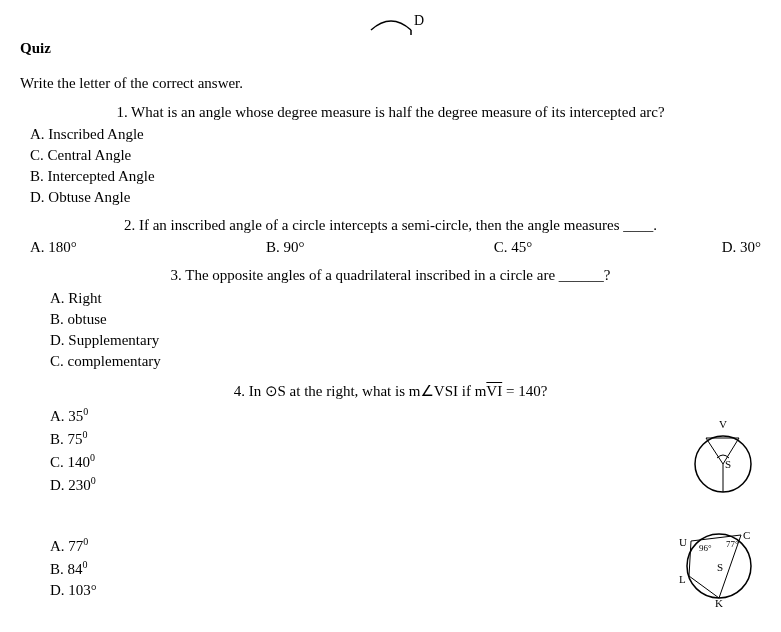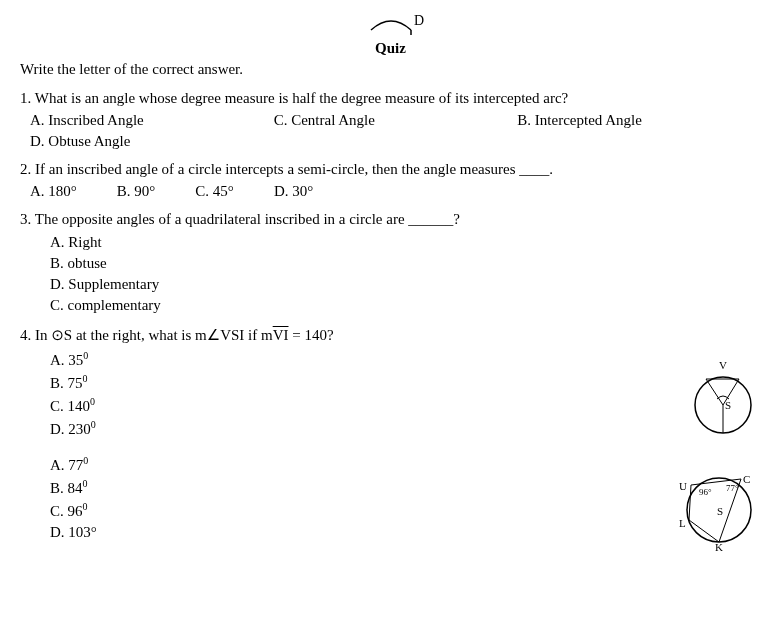--- a/index.html
+++ b/index.html
@@ -7,56 +7,57 @@
       font-family: Times New Roman, serif;
       font-size: 15px;
       background: #fff;
       color: #000;
       width: 781px;
       min-height: 632px;
       padding: 10px 20px;
     }
     .quiz-title {
       font-weight: bold;
+      margin-bottom: 18px;
+    }
+    .instructions {
+      margin-bottom: 12px;
+    }
+    .question {
+      margin-bottom: 10px;
+    }
+    .question-text {
       margin-bottom: 4px;
       text-align: center;
     }
-    .instructions {
-      margin-bottom: 12px;
-    }
-    .question {
-      margin-bottom: 10px;
-    }
-    .question-text {
-      margin-bottom: 4px;
-    }
     .options-grid {
       display: grid;
-      grid-template-columns: 1fr 1fr 1fr;
+      grid-template-columns: 1fr;
       gap: 2px 0;
       padding-left: 10px;
     }
     .option {
       padding: 1px 0;
     }
     .options-list {
       padding-left: 30px;
     }
     .options-list .option {
       padding: 2px 0;
     }
     .inline-options {
       display: flex;
       gap: 40px;
       padding-left: 10px;
       margin-top: 2px;
+      justify-content: space-between;
     }
     .question-with-diagram {
       display: flex;
-      align-items: center;
+      align-items: flex-end;
       gap: 10px;
     }
     .options-with-diagram {
       flex: 1;
     }
     .diagram {
       flex-shrink: 0;
     }
     
     .circle-q4 {
@@ -168,21 +169,20 @@
       </svg>
     </div>
   </div>
 </div>
 
 <div class="question">
   <div class="question-with-diagram">
     <div class="options-list options-with-diagram">
       <div class="option">A. 77<sup>0</sup></div>
       <div class="option">B. 84<sup>0</sup></div>
-      <div class="option">C. 96<sup>0</sup></div>
       <div class="option">D. 103°</div>
     </div>
     <div class="diagram circle-q5">
       <svg width="95" height="100">
 
         <circle cx="48" cy="55" r="32" stroke="#000" stroke-width="1.5" fill="none"></circle>
 
         <text x="8" y="35" font-family="Times New Roman" font-size="11">U</text>
 
         <text x="72" y="28" font-family="Times New Roman" font-size="11">C</text>

